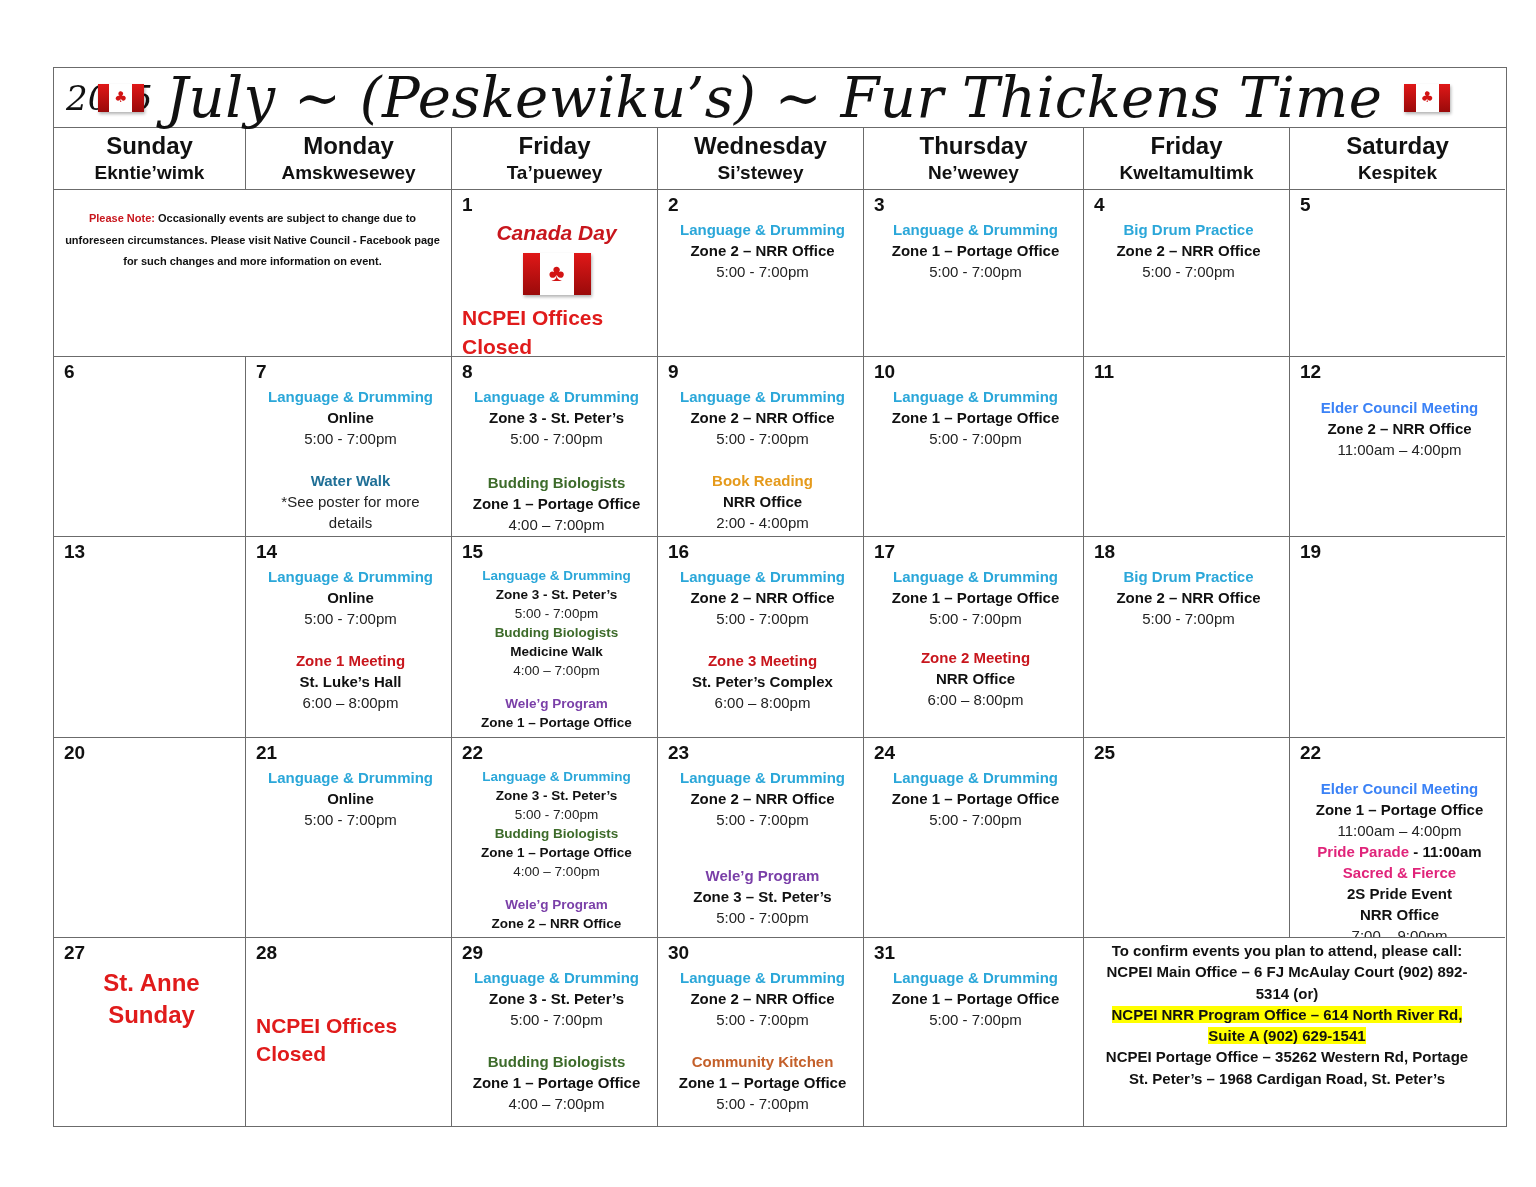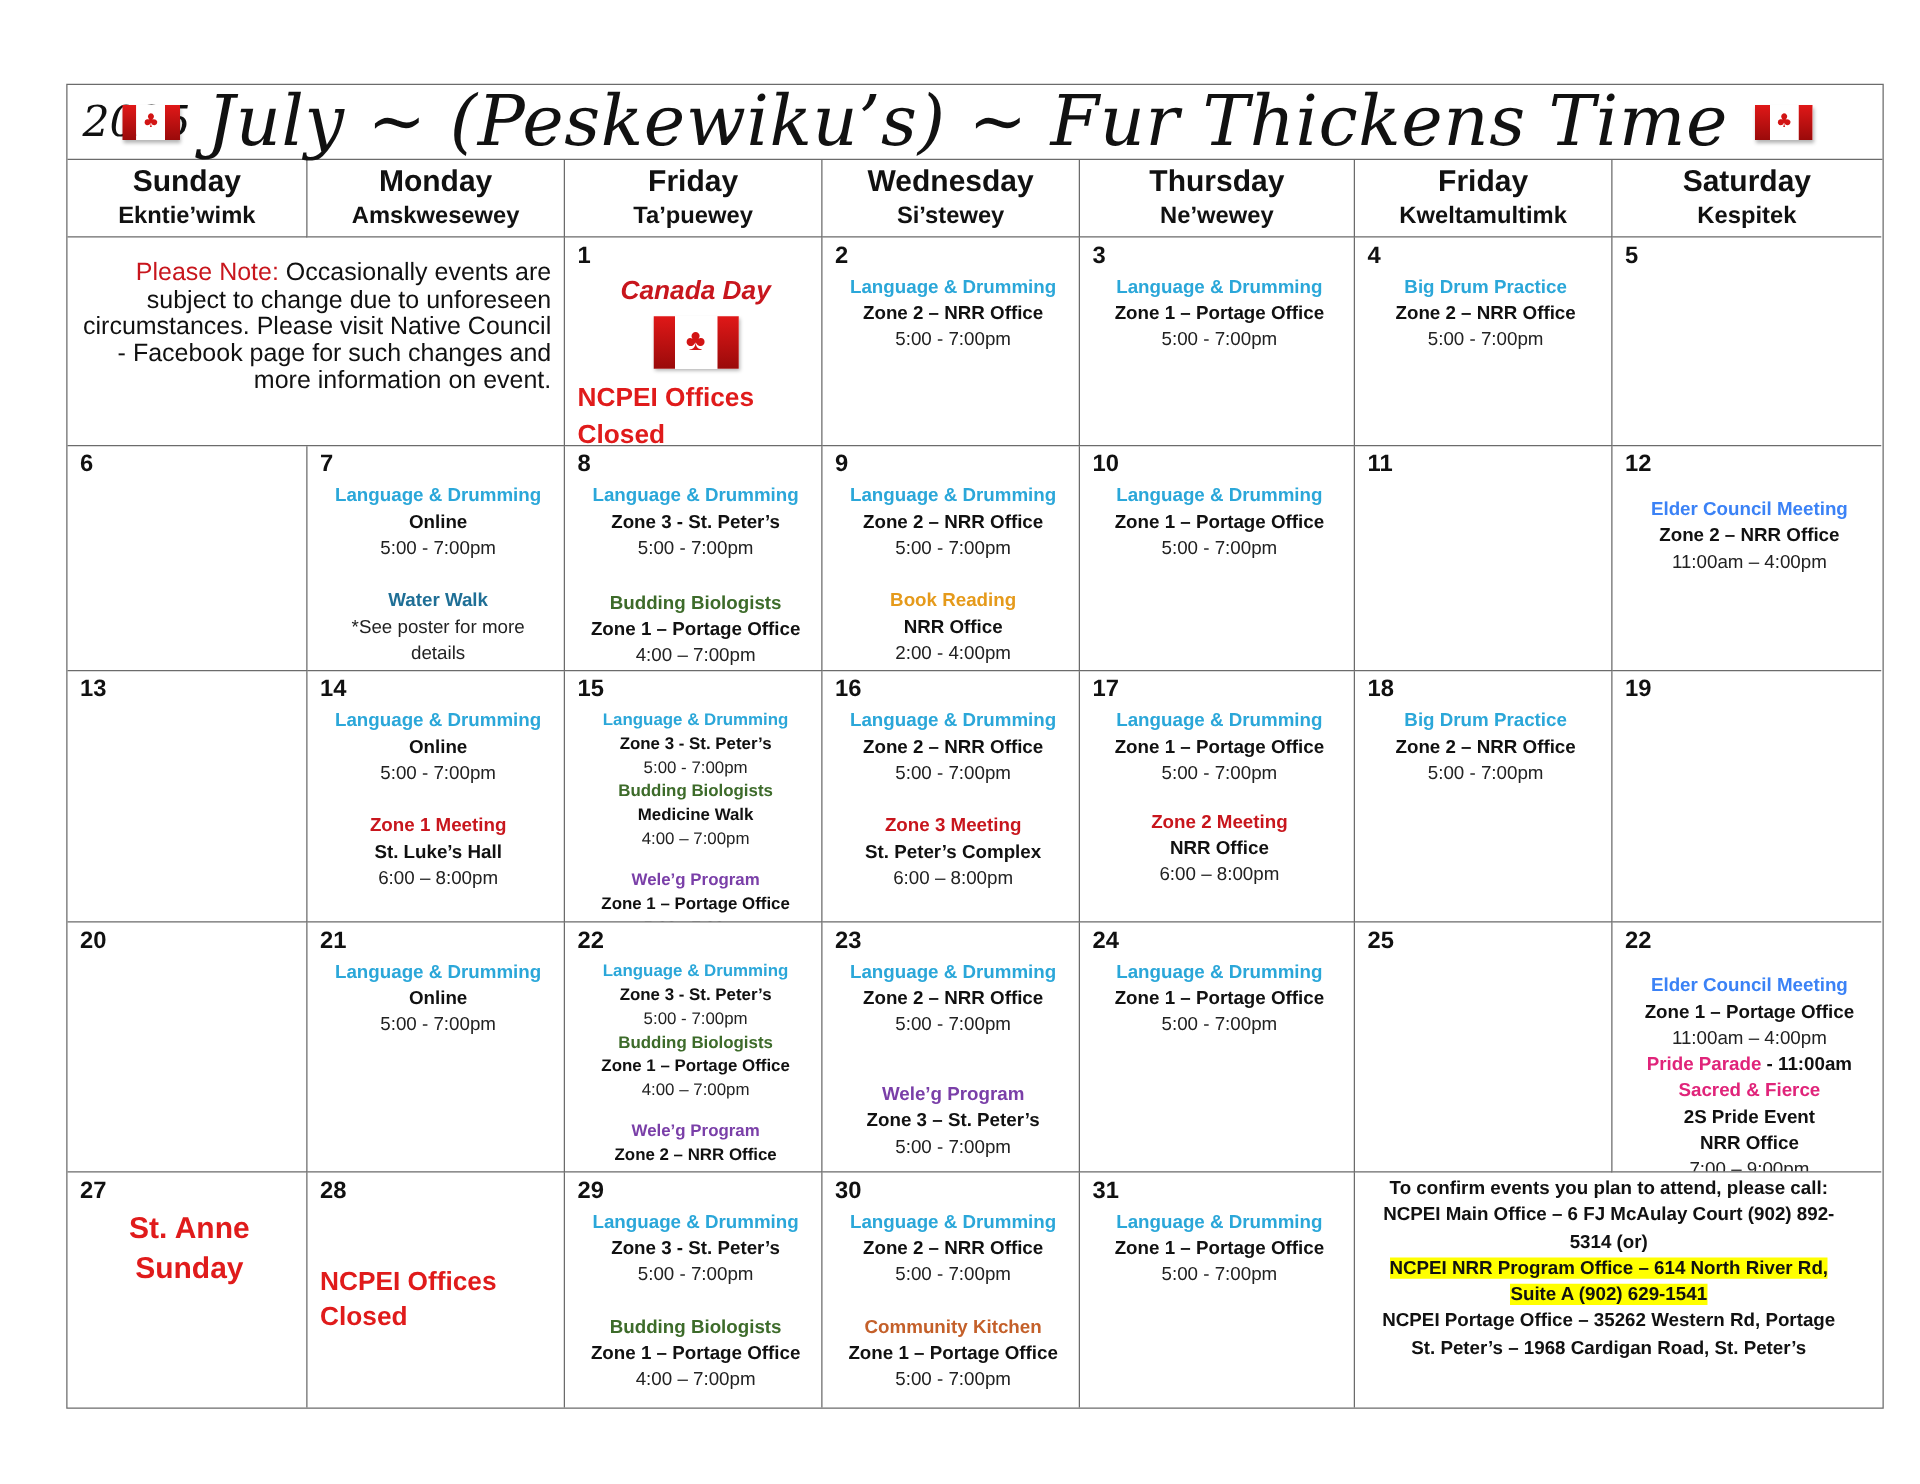--- a/index.html
+++ b/index.html
@@ -35,21 +35,21 @@
   .c-lang { color:#2ba7d9; }
   .c-bio { color:#3d6b2a; }
   .c-water { color:#1f6f96; }
   .c-book { color:#e59a1b; }
   .c-elder { color:#3b82f6;margin-top:14px; }
   .c-meet { color:#c8161d; }
   .c-wele { color:#7a3fa8;margin-top:14px; }
   .c-pride { color:#e0247a; }
   .c-kitchen { color:#c4602a; }
   .red-big { color:#e01b1b; font-weight:bold; }
-  .note { grid-column: span 2; text-align:right; padding:18px 10px 0 10px; font-weight:normal; font-size:20px; line-height:21.5px; }
+  .note { grid-column: span 2; text-align:center; padding:18px 10px 0 10px; font-weight:bold; font-size:11px; line-height:21.5px; }
   .note .lbl { color:#c8161d; }
   .info { grid-column: span 2; text-align:center; padding:2px 24px 0 9px; font-weight:bold; font-size:15px; line-height:21.3px; }
   .hl { background:#ffff00; }
 </style>
 </head>
 <body>
 
 <div class="cal">
   <div class="title-row">
     <div class="year">2025</div>

